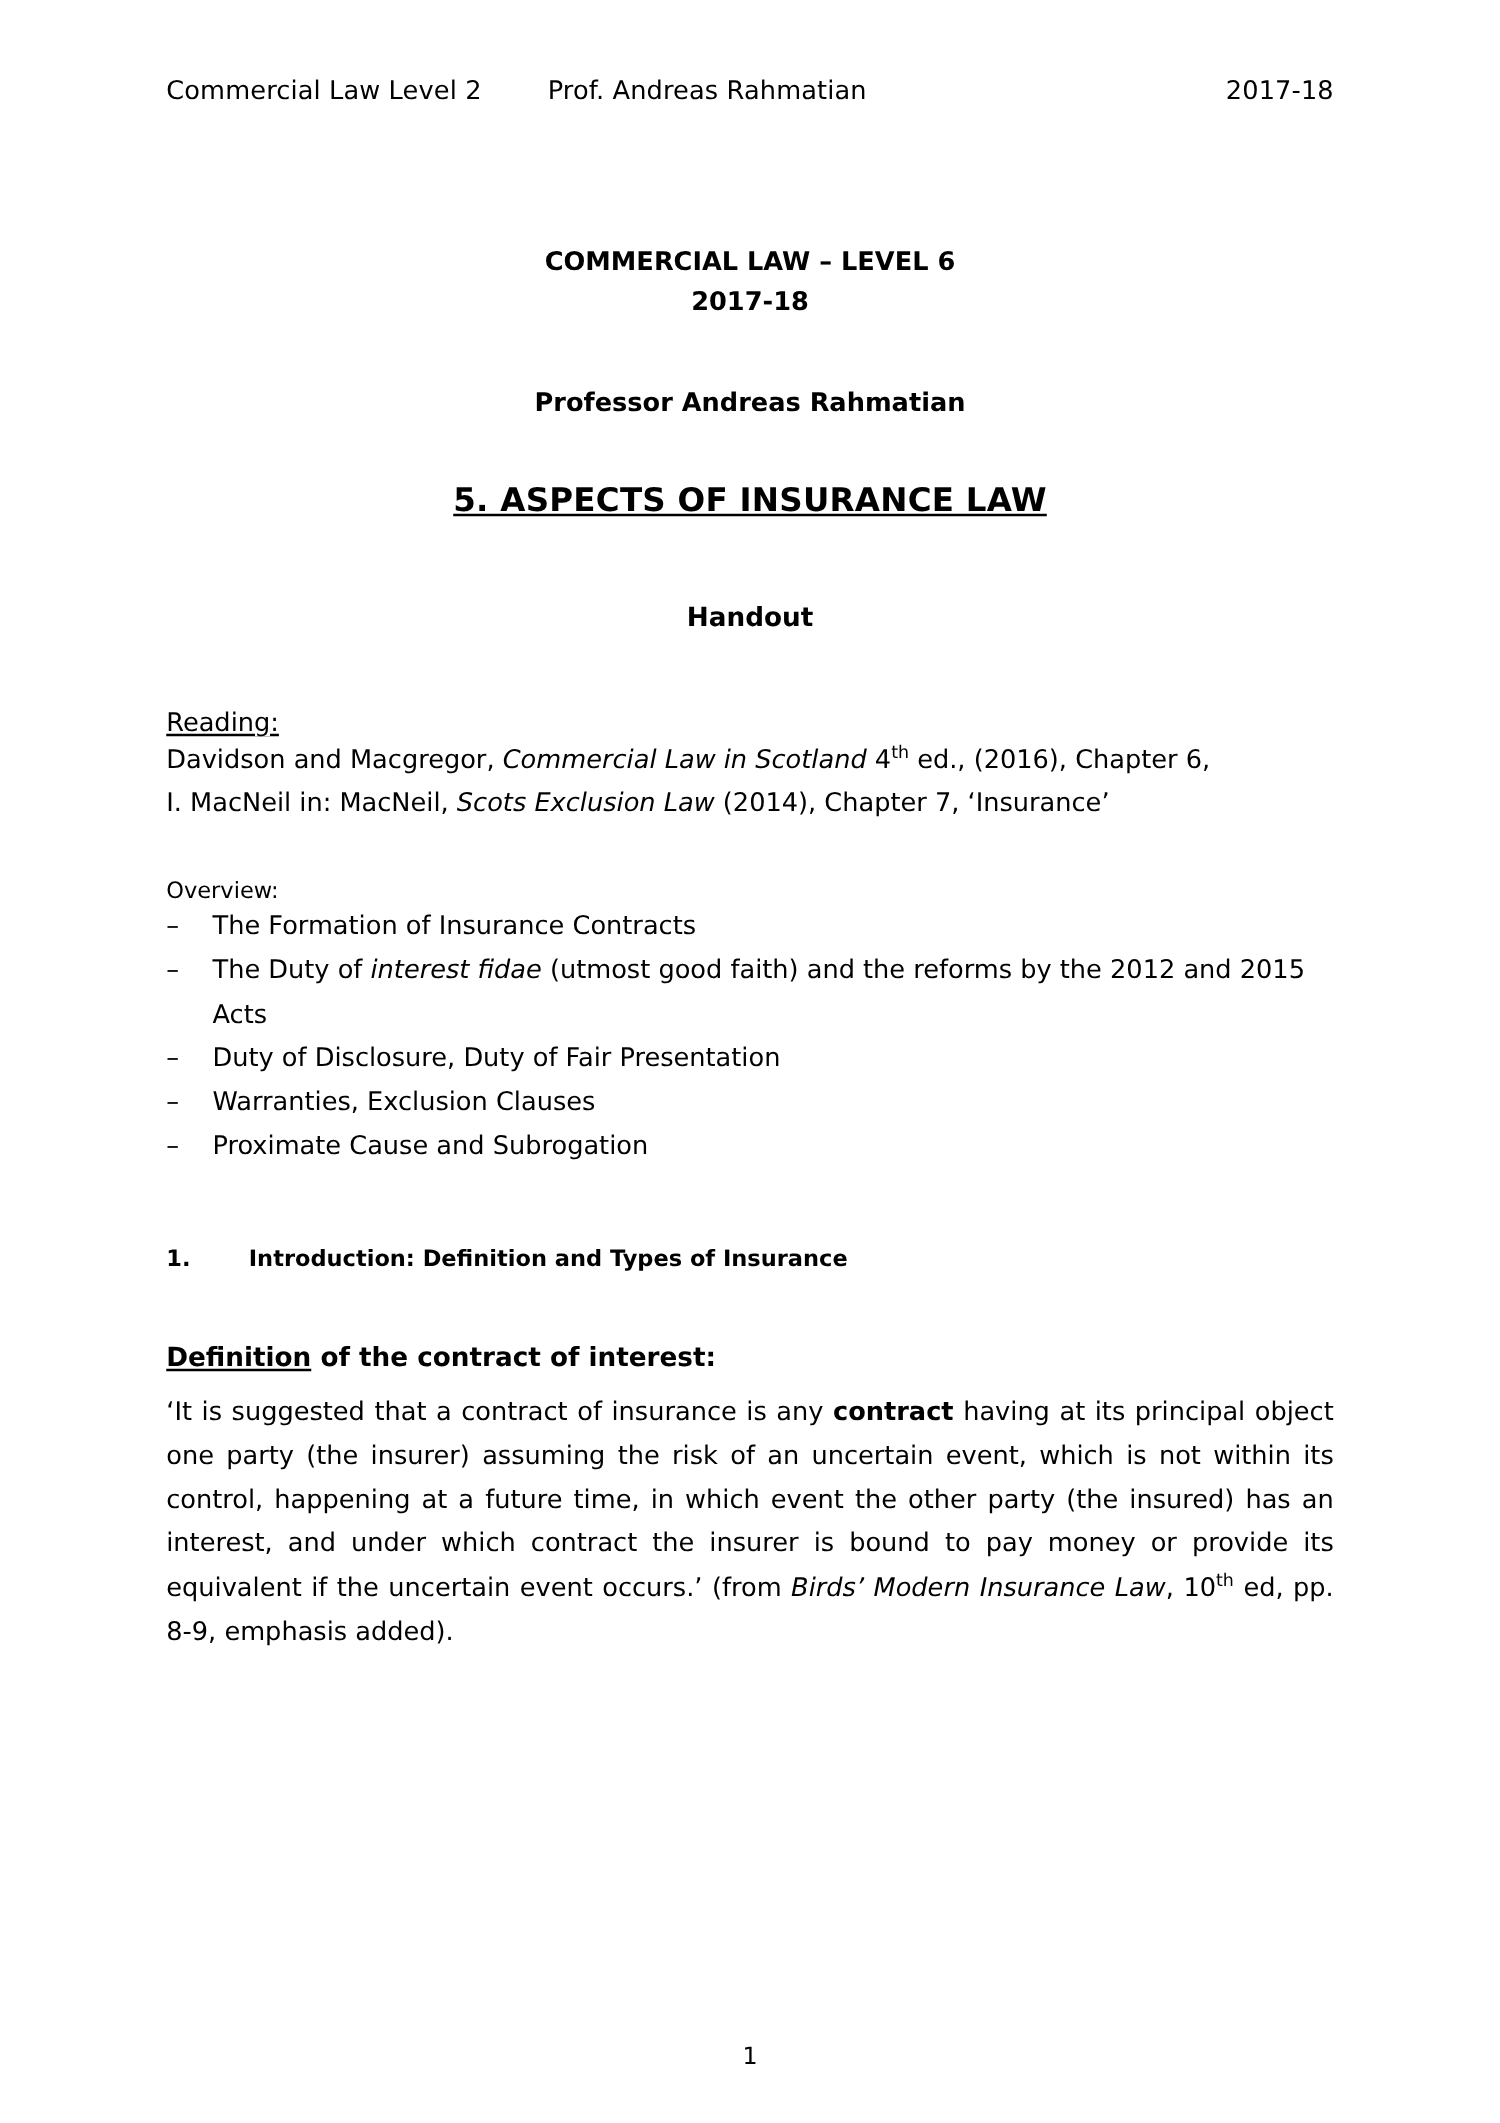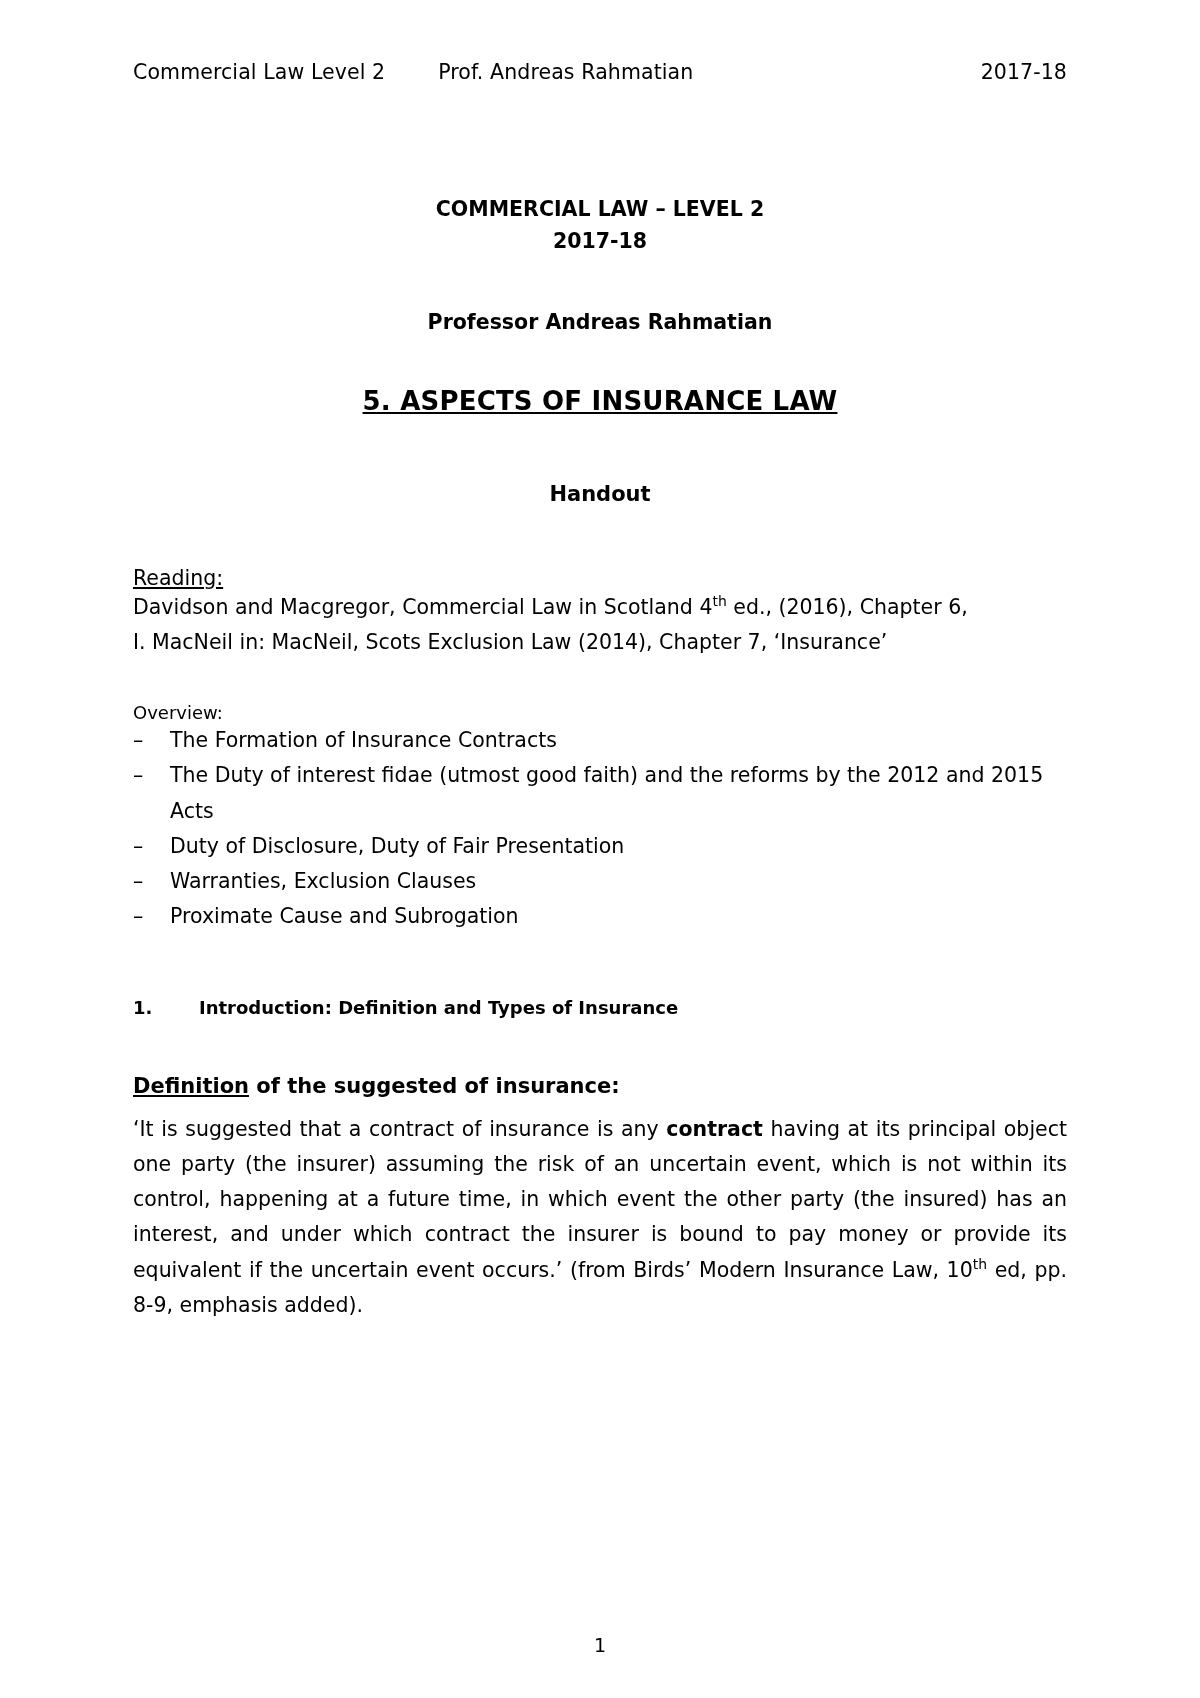--- a/index.html
+++ b/index.html
@@ -67,21 +67,21 @@
     font-size: 20.5px;
     text-decoration: underline;
   }
   .body-line {
     font-size: 20.5px;
     line-height: 1.72;
     text-align: justify;
   }
   .body-line.nojust { text-align: left; }
   .u { text-decoration: underline; }
-  .i { }
+  .i { font-style: italic; }
   .b { font-weight: bold; }
   sup { font-size: 0.68em; vertical-align: super; line-height: 0; }
   .overview-label {
     font-size: 18px;
     margin-top: 42px;
   }
   .bullets {
     margin: 0;
     padding: 0;
     list-style: none;
@@ -131,21 +131,21 @@
 <body>
 
 <div class="page">
 
   <div class="header-row">
     <div class="header-left">Commercial Law Level 2        Prof. Andreas Rahmatian</div>
     <div class="header-right">2017-18</div>
   </div>
 
   <div class="title-block">
-    <div class="title-line">COMMERCIAL LAW – LEVEL 2</div>
+    <div class="title-line">COMMERCIAL LAW – LEVEL 6</div>
     <div class="title-line">2017-18</div>
   </div>
 
   <div class="author">Professor Andreas Rahmatian</div>
 
   <div class="main-heading">5.     ASPECTS OF INSURANCE LAW</div>
 
   <div class="handout">Handout</div>
 
   <div class="section-gap-1"></div>
@@ -179,21 +179,21 @@
     <li>
       <span class="dash">–</span><span>Proximate Cause and Subrogation</span><span class="i"></span><span></span>
     </li>
   </ul>
 
   <div class="numbered-heading">
     <span class="num">1.</span><span>Introduction: Definition and Types of Insurance</span>
   </div>
 
   <div class="definition-heading">
-    <span class="u">Definition</span><span> of the suggested of insurance:</span>
+    <span class="u">Definition</span><span> of the contract of interest:</span>
   </div>
 
   <div class="quote-para">
     <span>‘It is suggested that a contract of insurance is any </span><span class="b">contract</span><span> having at its principal object one party (the insurer) assuming the risk of an uncertain event, which is not within its control, happening at a future time, in which event the other party (the insured) has an interest, and under which contract the insurer is bound to pay money or provide its equivalent if the uncertain event occurs.’ (from </span><span class="i">Birds’ Modern Insurance Law</span><span>, 10</span><sup>th</sup><span> ed, pp. 8-9, emphasis added).</span>
   </div>
 
   <div class="page-number">1</div>
 
 </div>
 

